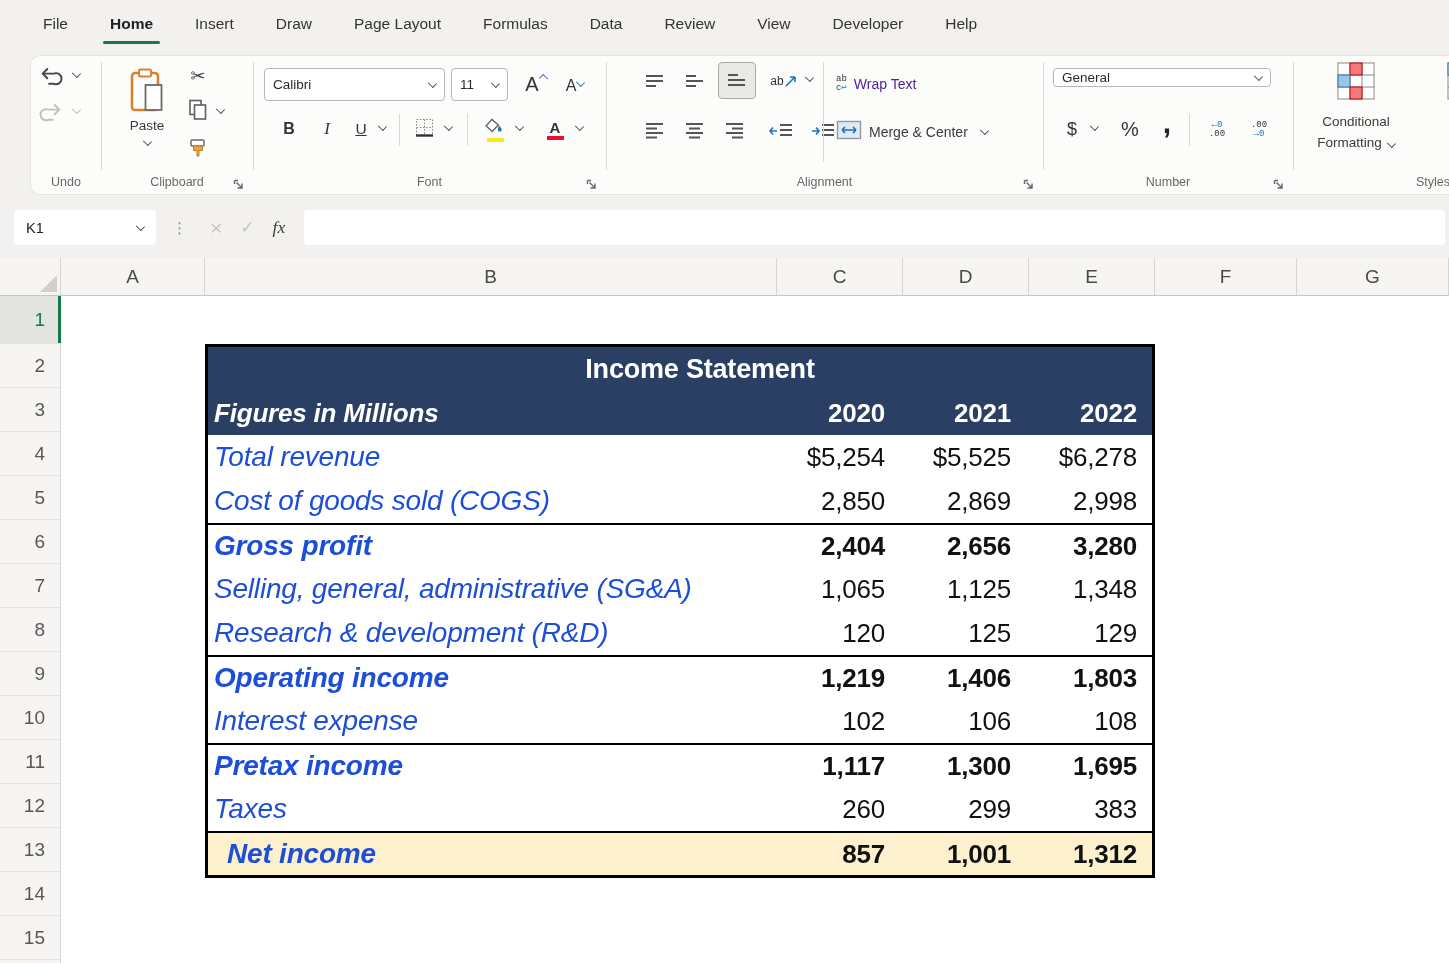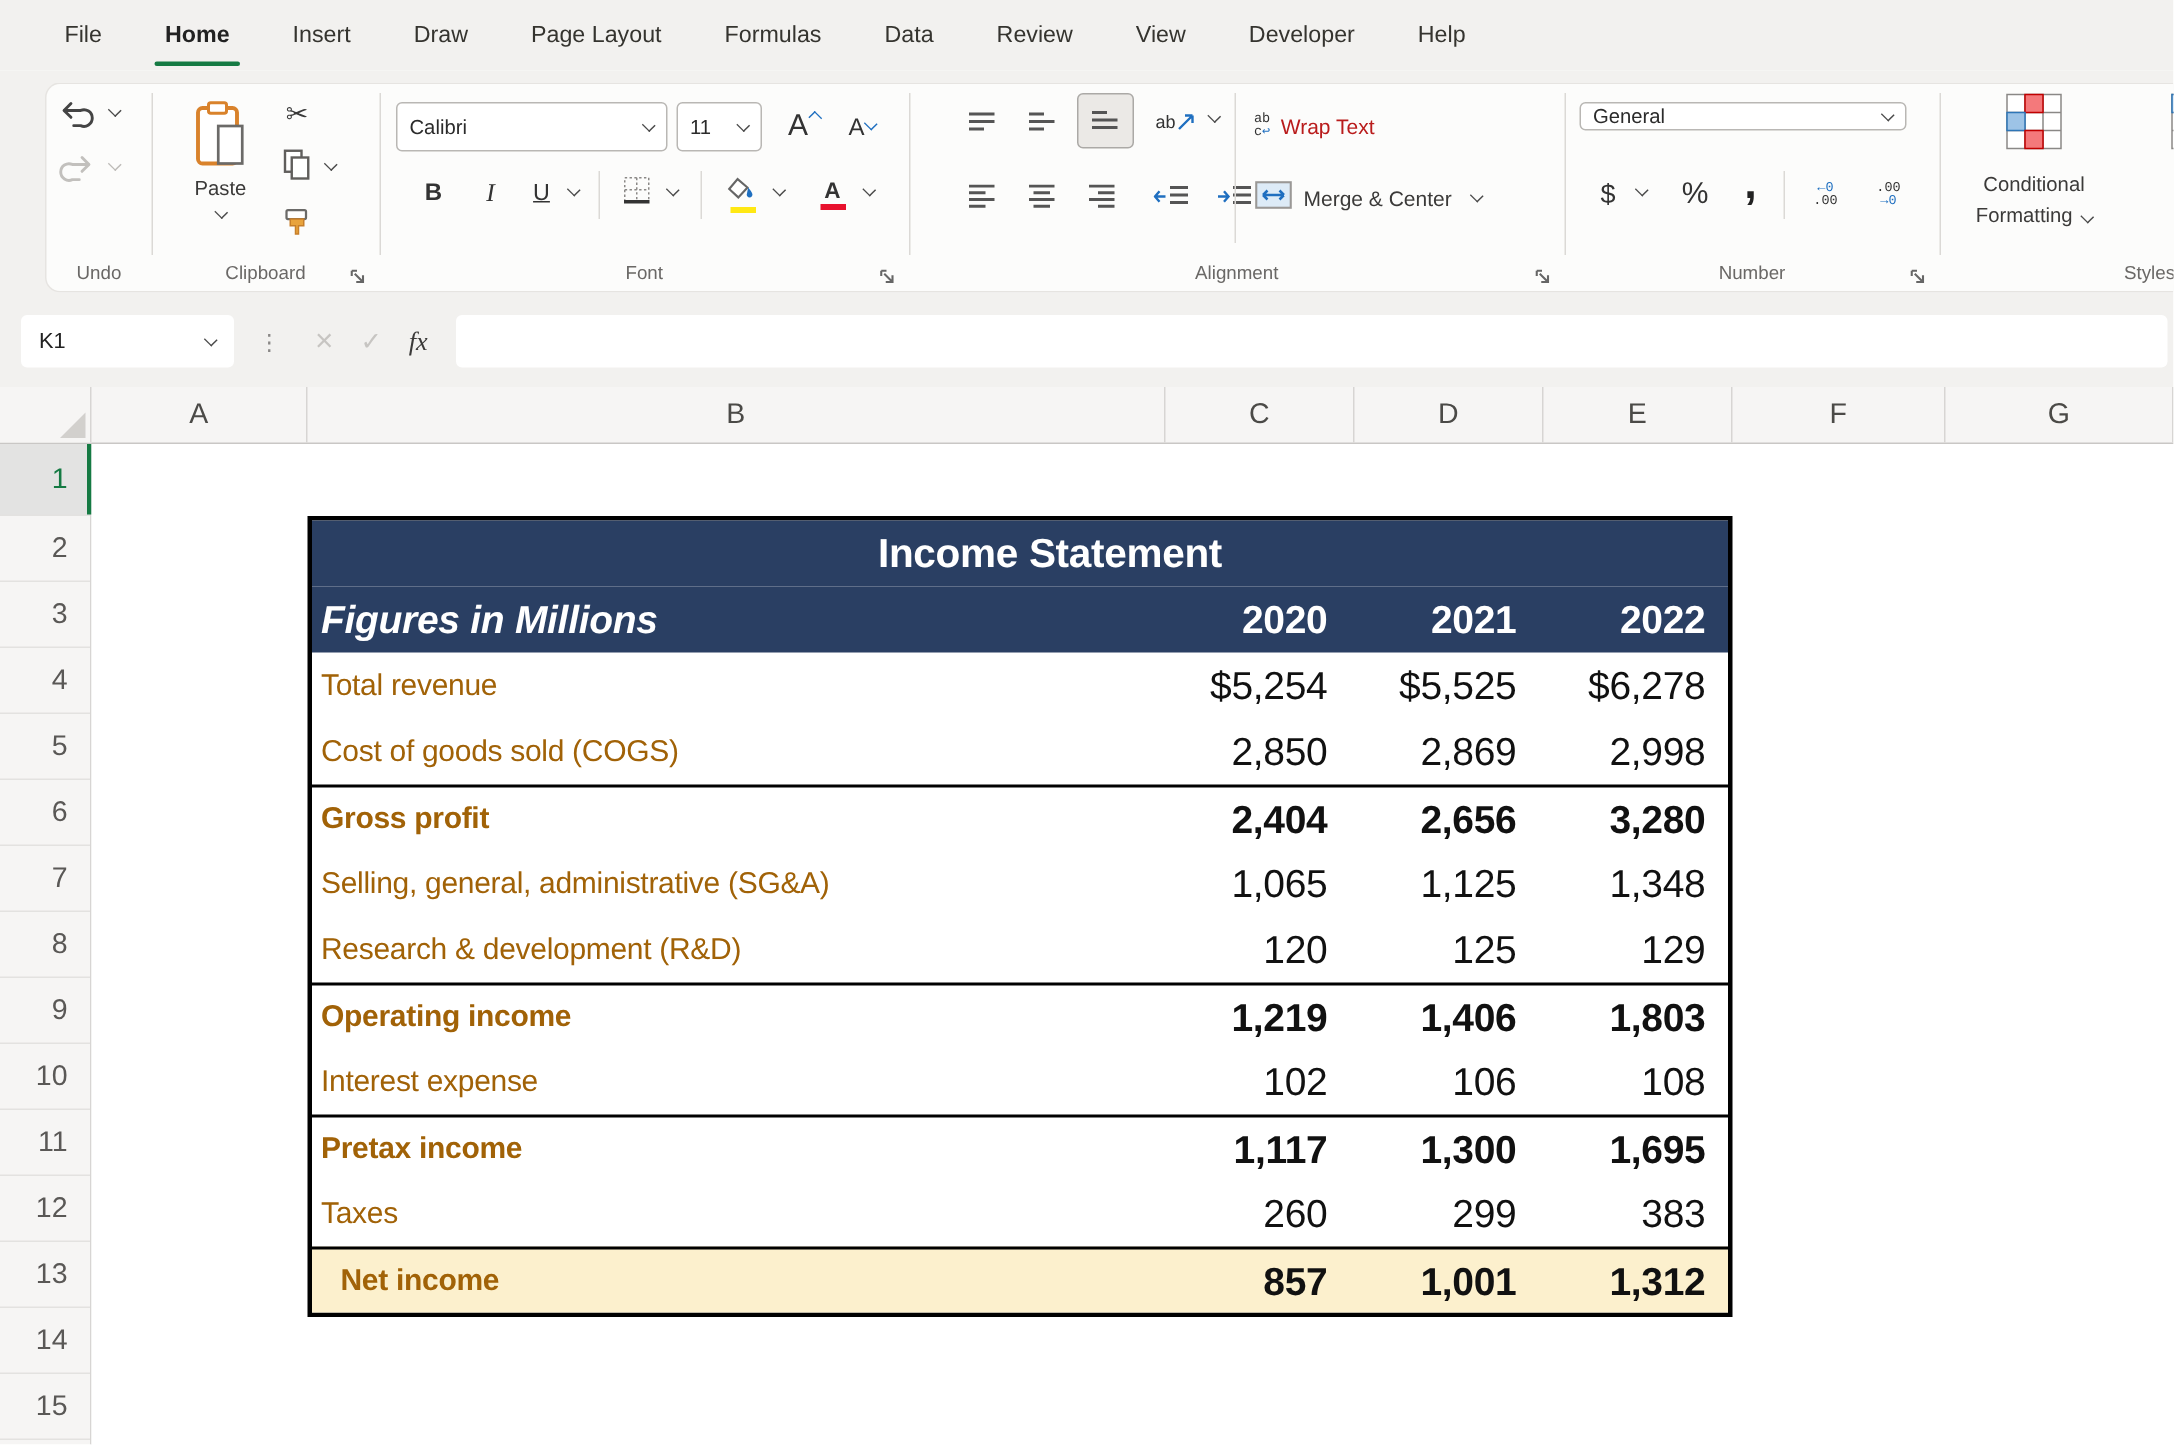--- a/index.html
+++ b/index.html
@@ -71,21 +71,21 @@
   .canvas{position:absolute;left:61px;top:38px;right:0;bottom:0;background:#fff;}
 
   
   .twrap{position:absolute;left:144px;top:48px;width:950px;border:3px solid #000;background:#fff;
          font-family:"Liberation Sans",sans-serif;letter-spacing:-0.2px;}
   .trow{display:flex;height:44px;align-items:center;}
   .trow.topline{border-top:2px solid #000;}
   .t-title{justify-content:center;color:#fff;font-weight:700;font-size:27px;padding-left:40px;}
   .t-head{color:#fff;font-weight:700;}
   .t-sub{font-style:italic;font-weight:700;font-size:26px;padding-left:6px;flex:1;}
-  .t-label{flex:1;font-size:20px;padding-left:6px;color:#a16207;white-space:nowrap;overflow:hidden;}
+  .t-label{flex:1;font-size:28px;padding-left:6px;color:#1d4ed8;white-space:nowrap;overflow:hidden;font-style:italic;}
   .t-val{width:126px;text-align:right;padding-right:15px;font-size:26px;color:#111;}
   .trow.b .t-label,.trow.b .t-val{font-weight:700;}
 </style>
 </head>
 <body>
 
 <div class="menubar">
   <div style="display:flex;align-items:stretch;">
       <div class="tab">File</div>
       <div class="tab active">Home</div>
@@ -304,21 +304,21 @@
             <rect x="11" y="1" width="12" height="2" fill="#555"></rect>
             <rect x="11" y="6" width="12" height="2" fill="#555"></rect>
             <rect x="11" y="11" width="12" height="2" fill="#555"></rect>
           </svg>
       </div>
 
       <div class="gdiv" style="left:217px;top:6px;height:100px;"></div>
 
       <div class="abs rbtn" style="left:230px;top:14px;height:28px;gap:7px;">
         <span class="two9"><span>ab</span><br><span>c</span><span class="bluetxt">↩</span></span>
-        <span style="font-size:14px;color:#b91c1c;">Wrap Text</span>
+        <span style="font-size:14px;color:#4c1d95;">Wrap Text</span>
       </div>
       <div class="abs rbtn" style="left:230px;top:62px;height:28px;gap:7px;">
         <span>
           <svg width="26" height="20" viewBox="0 0 26 20">
               <rect x="1.5" y="1.5" width="23" height="17" fill="#DDEBF7" stroke="#9A9896" stroke-width="1.4"></rect>
               <path d="M6 10 H20 M6 10 l3 -3 M6 10 l3 3 M20 10 l-3 -3 M20 10 l-3 3" stroke="#1F6FC0" stroke-width="1.7" fill="none"></path>
             </svg>
         </span>
         <span style="font-size:14px;color:#3B3A39;">Merge &amp; Center</span>
         <span class="caret" style="margin-left:6px;"></span>

